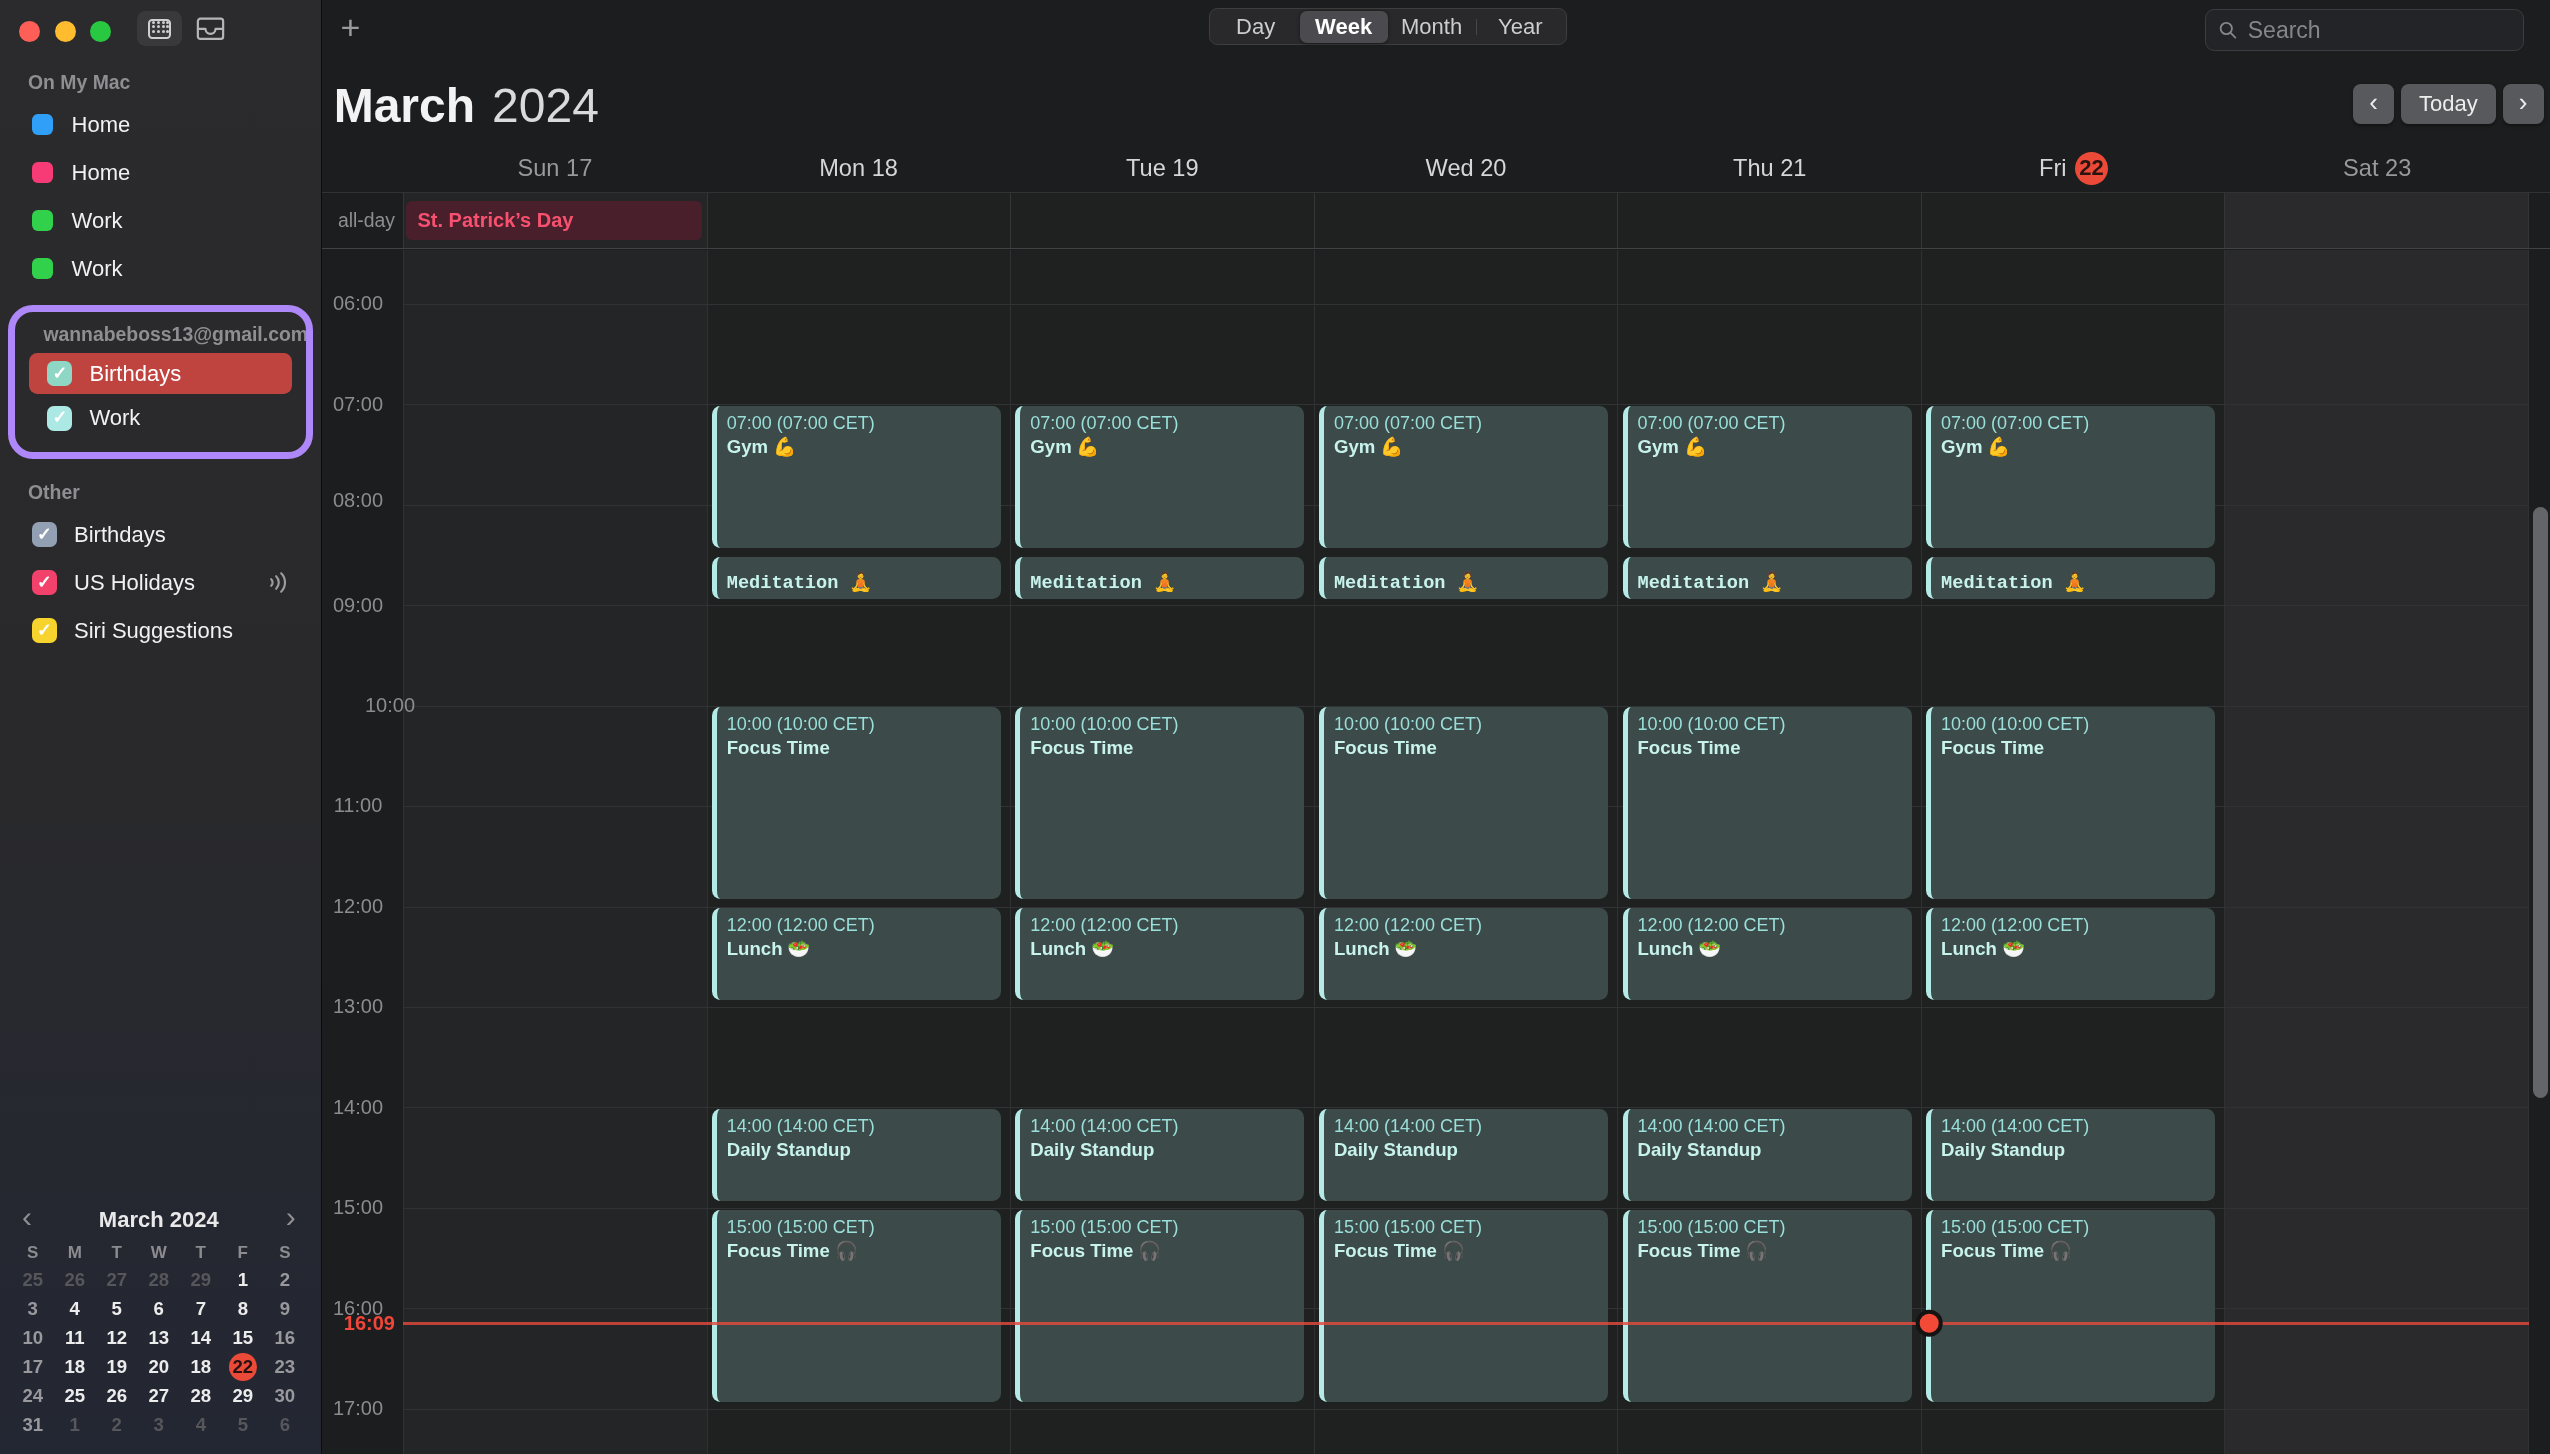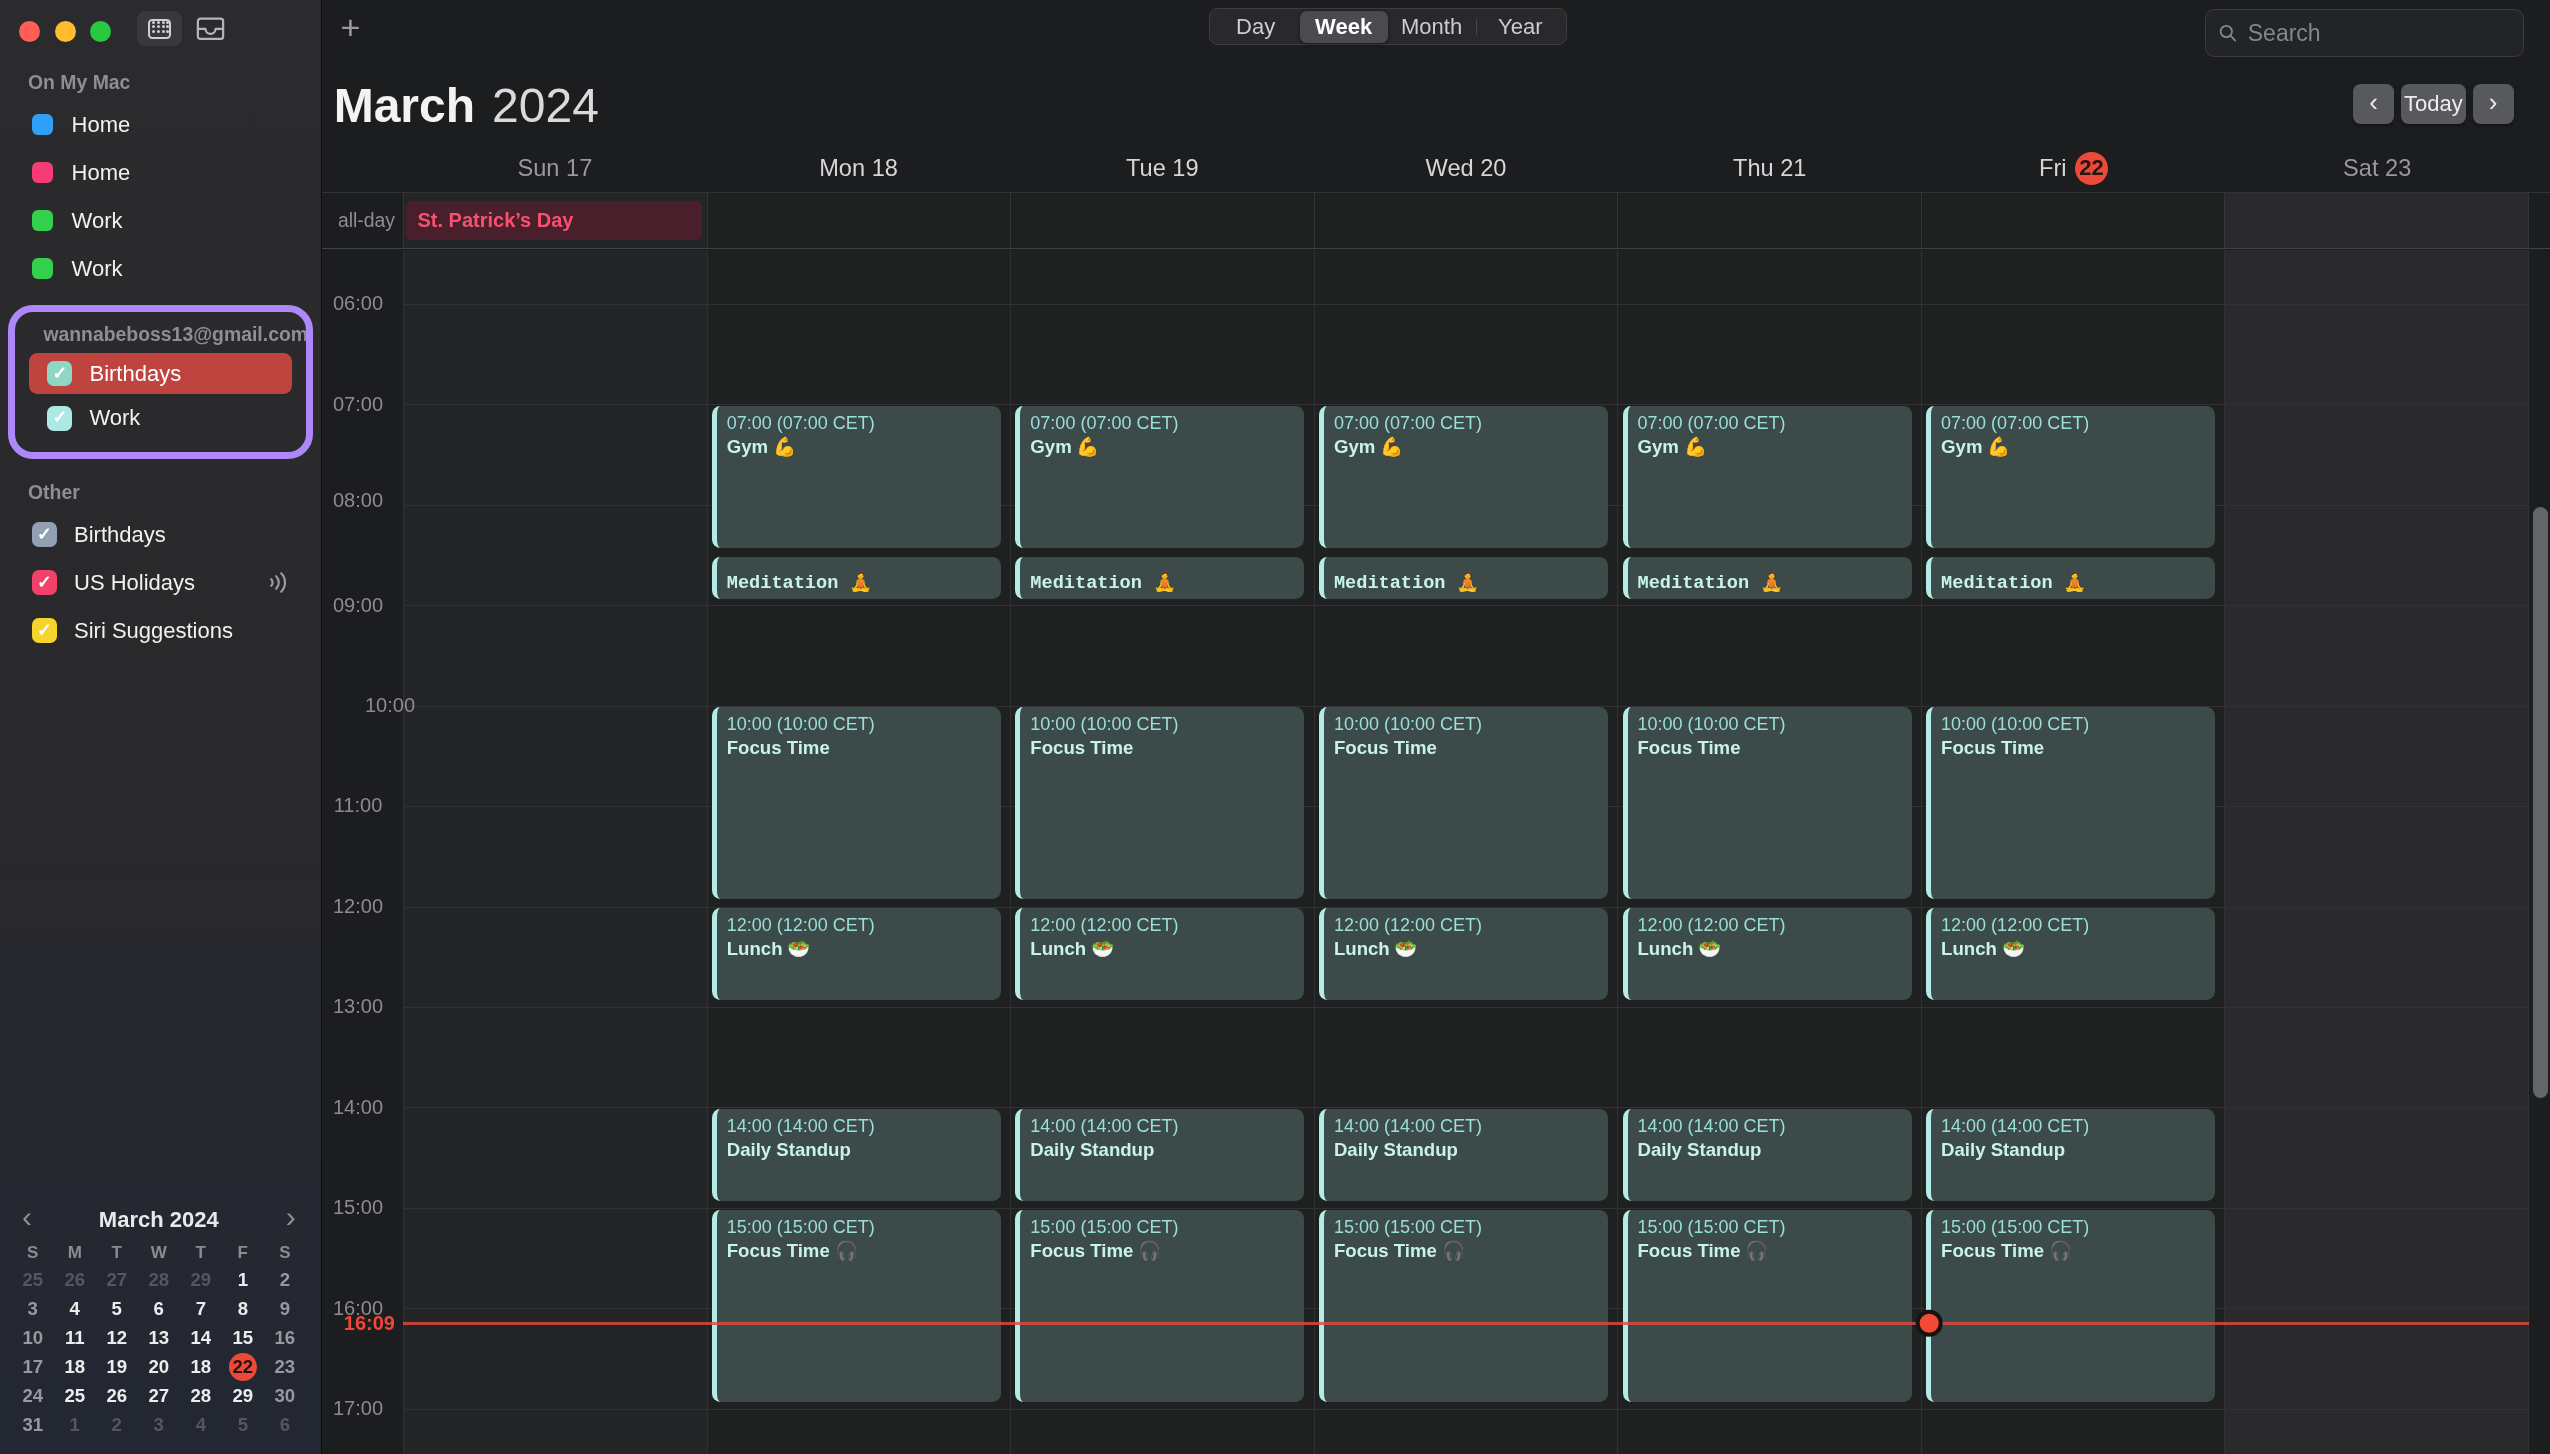--- a/index.html
+++ b/index.html
@@ -54,31 +54,31 @@
   .title .m{font-weight:700;color:#f3f3f4;}
   .title .y{font-weight:400;color:#dadadc;margin-left:17px;}
 
   .segmented{position:absolute;left:888px;top:8.4px;width:358px;height:37px;background:#29292b;
     border:0.8px solid #3e3e41;border-radius:8.4px;display:flex;padding:1.7px;box-sizing:border-box;}
   .seg{flex:1;display:flex;align-items:center;justify-content:center;font-size:22px;color:#cccdd0;
     background:none;border:none;font-family:inherit;border-radius:6.8px;}
   .seg.sel{background:#4b4b4f;color:#fff;font-weight:700;box-shadow:0 0.8px 3.4px rgba(0,0,0,.45);}
   .seg-sep{width:0.8px;background:#46464a;margin:7.6px 0;}
 
-  .search{position:absolute;left:1884px;top:9.3px;width:319px;height:48px;border:1.7px solid #3c3d40;
+  .search{position:absolute;left:1884px;top:9.3px;width:319px;height:42px;border:1.7px solid #3c3d40;
     border-radius:9.3px;background:#232427;display:flex;align-items:center;gap:8.4px;padding:0 11.8px;box-sizing:border-box;}
   .search input{background:none;border:none;outline:none;font-family:"Liberation Sans",sans-serif;
     font-size:23px;color:#cfcfd2;width:100%;}
   .search input::placeholder{color:#84868a;}
 
   .nav{position:absolute;left:2032px;top:84px;height:40px;display:flex;gap:6.8px;}
   .nav-btn{background:#58595c;border:none;border-radius:7.6px;color:#ededee;font-family:inherit;
     display:flex;align-items:center;justify-content:center;box-shadow:0 1.7px 3.4px rgba(0,0,0,.35);}
   .nav-chev{width:41px;font-size:26px;padding-bottom:4.2px;}
-  .nav-today{width:65px;font-size:22px;font-weight:500;}
+  .nav-today{width:95px;font-size:22px;font-weight:500;}
 
   .dayhead{position:absolute;top:145px;left:0;right:0;height:46px;display:flex;
     padding-left:82px;padding-right:21px;}
   .dh-cell{flex:1;display:flex;align-items:center;justify-content:center;font-size:23.6px;color:#d6d6d8;gap:8.4px;}
   .dh-cell.we{color:#98989d;}
   .dh-badge{width:33px;height:33px;border-radius:50%;background:#ec4a38;color:#2a1410;font-weight:700;
     font-size:22px;display:flex;align-items:center;justify-content:center;}
 
   .allday{position:absolute;top:192px;left:0;right:0;height:57px;display:flex;
     padding-left:82px;padding-right:21px;border-top:0.8px solid #313234;border-bottom:1.7px solid #414244;box-sizing:border-box;}

